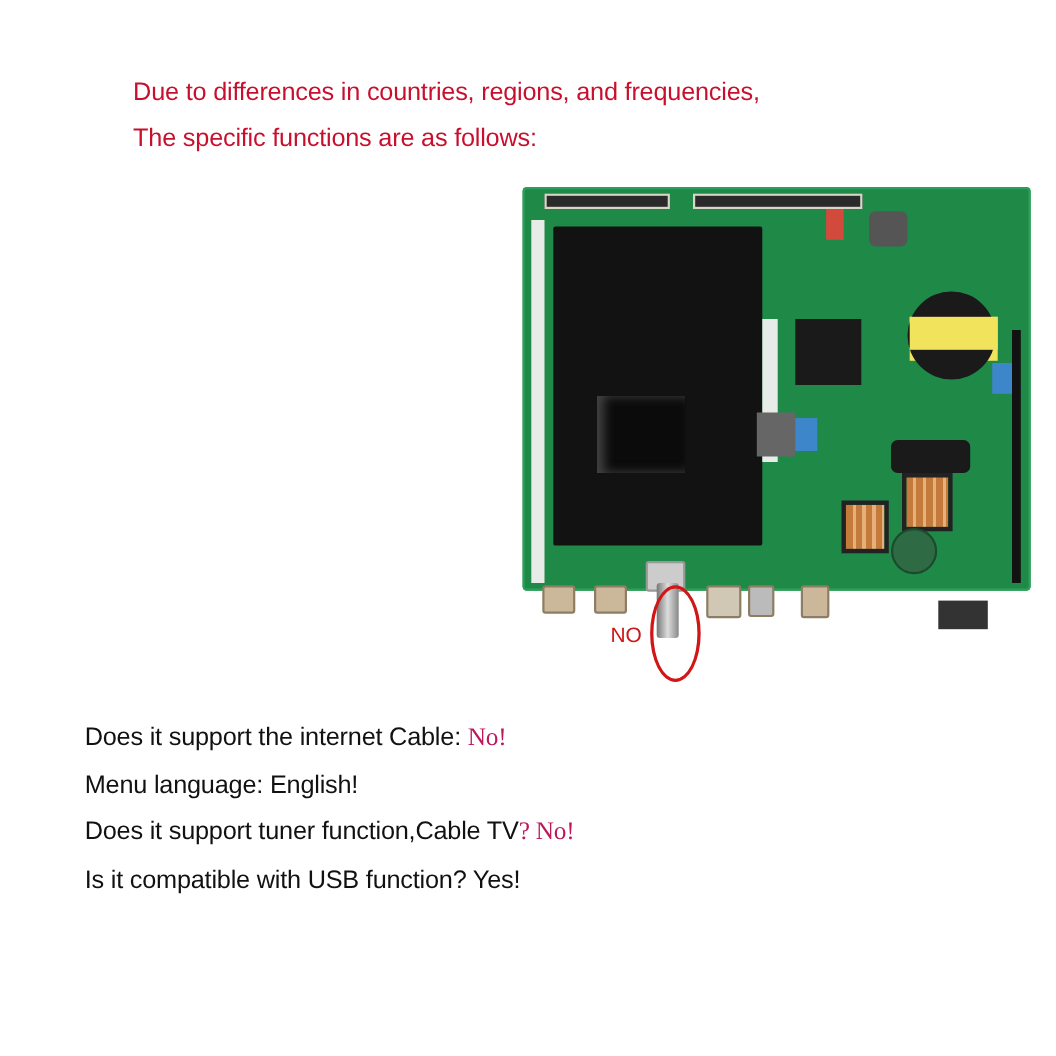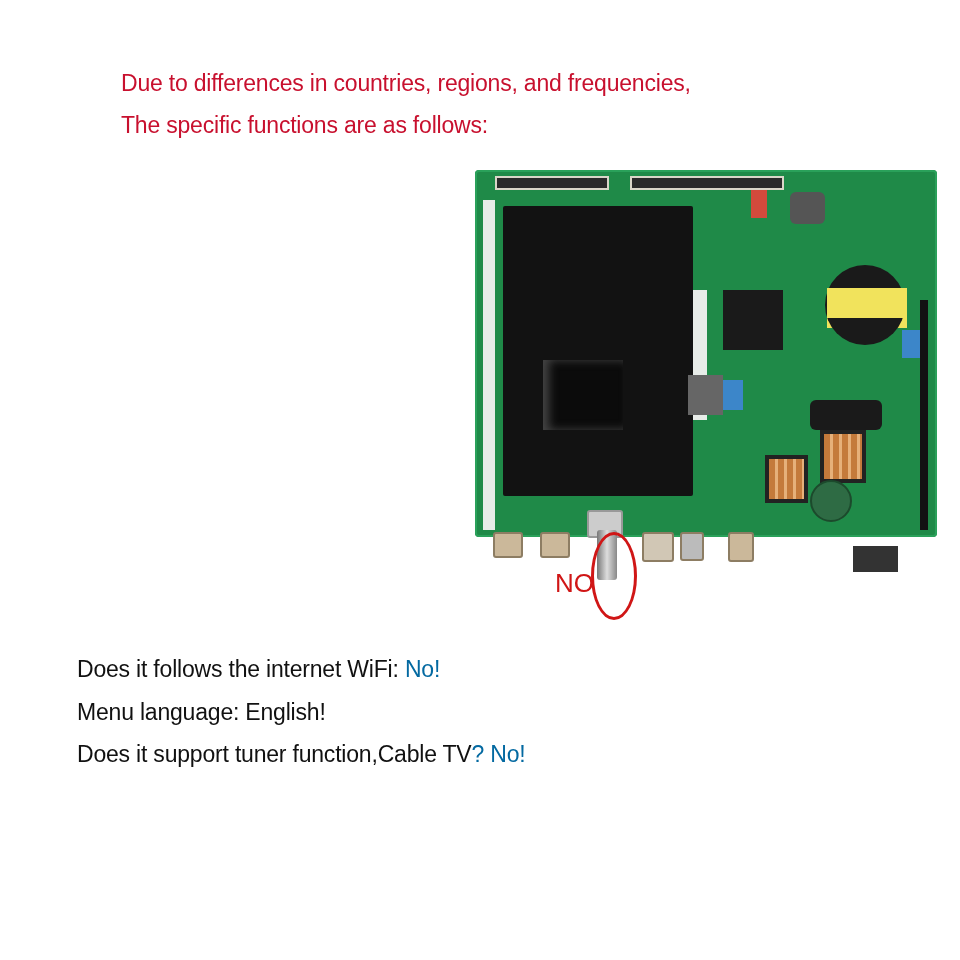--- a/index.html
+++ b/index.html
@@ -4,41 +4,41 @@
 <style>
   html, body { margin: 0; padding: 0; background: #ffffff; }
   body { width: 960px; height: 960px; position: relative; overflow: hidden;
          font-family: "Liberation Sans", "DejaVu Sans", sans-serif; }
   .notice { position: absolute; left: 77px; top: 62px; color: #c8102e;
             font-size: 23px; line-height: 42px; letter-spacing: -0.2px; }
   .notice div { white-space: nowrap; margin-left: 44px; }
   .faq { position: absolute; left: 77px; top: 648px; color: #111;
          font-size: 23px; line-height: 42.5px; letter-spacing: -0.2px; }
   .faq div { white-space: nowrap; }
-  .red { color: #0369a1; }
+  .red { color: #be185d; font-family: Liberation Serif, serif; }
 
   
   .board { position: absolute; left: 475px; top: 170px; width: 462px; height: 385px; }
   .pcb { position: absolute; inset: 0 0 18px 0; background: #1f8a48; border-radius: 4px;
          box-shadow: inset 0 0 0 2px #2aa15a; }
   .silk { position: absolute; background: #e7ece8; }
   .blk { position: absolute; background: #121212; }
   .conn { position: absolute; background: #2a2a2a; border: 2px solid #d9d6c8; }
   .chip { position: absolute; background: #1a1a1a; }
   .cap { position: absolute; border-radius: 50%; }
   .port { position: absolute; background: #cbb89a; border: 2px solid #8d7d63; border-radius: 3px; }
   .ylw { position: absolute; background: #f1e35c; }
   .blue { position: absolute; background: #3c86c9; }
   .coil { position: absolute; background: repeating-linear-gradient(90deg,#c47a3b 0 6px,#e6b07a 6px 9px); border: 4px solid #222; }
   .coax { position: absolute; left: 122px; top: 360px; width: 20px; height: 50px;
           background: linear-gradient(90deg,#777,#ddd,#888); border-radius: 3px; }
   .ring { position: absolute; left: 591px; top: 532px; width: 40px; height: 82px;
           border: 3px solid #d01616; border-radius: 50%; }
   .no-label { position: absolute; left: 555px; top: 568px; color: #d01616;
-              font-size: 26px; font-family: "Liberation Sans", sans-serif; }
+              font-size: 19px; font-family: "Liberation Sans", sans-serif; }
 </style>
 </head>
 <body>
 
 <div class="notice">
   <div>Due to differences in countries, regions, and frequencies,</div>
   <div>The specific functions are as follows:</div>
 </div>
 
 <div class="board">
@@ -70,16 +70,17 @@
   <div class="port" style="left:205px;top:362px;width:20px;height:25px;background:#bbb"></div>
   <div class="port" style="left:253px;top:362px;width:22px;height:26px"></div>
   <div class="chip" style="left:378px;top:376px;width:45px;height:26px;background:#333"></div>
   <div class="coax"></div>
 </div>
 
 <div class="ring"></div>
 <div class="no-label">NO</div>
 
 <div class="faq">
-  <div><span>Does it follows the internet WiFi: </span><span class="red">No!</span></div>
+  <div><span>Does it support the internet Cable: </span><span class="red">No!</span></div>
   <div>Menu language: English!</div>
   <div><span>Does it support tuner function,Cable TV</span><span class="red">? No!</span></div>
+  <div>Is it compatible with USB function? Yes!</div>
 </div>
 
 </body></html>

